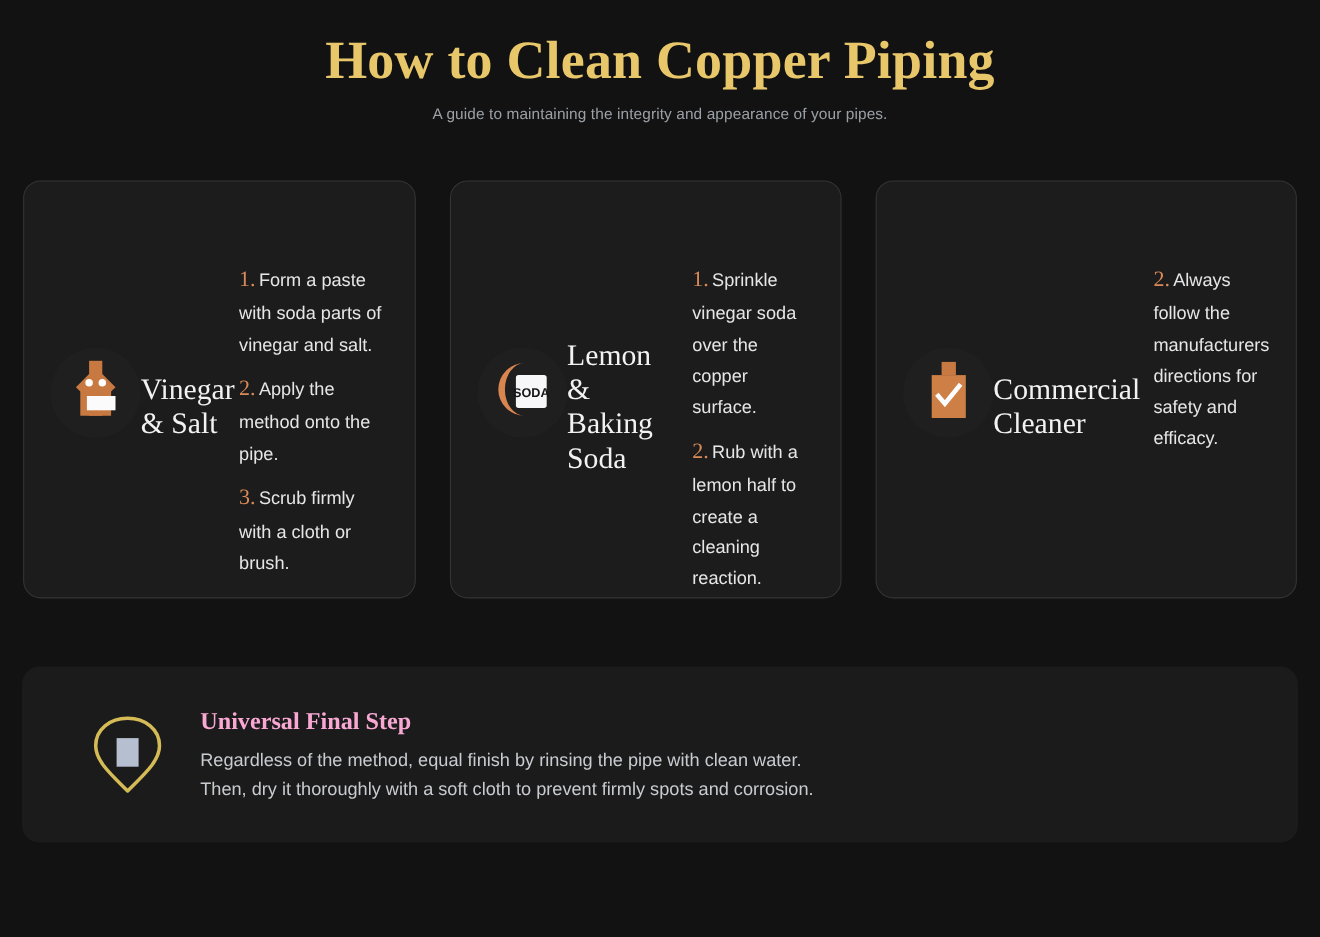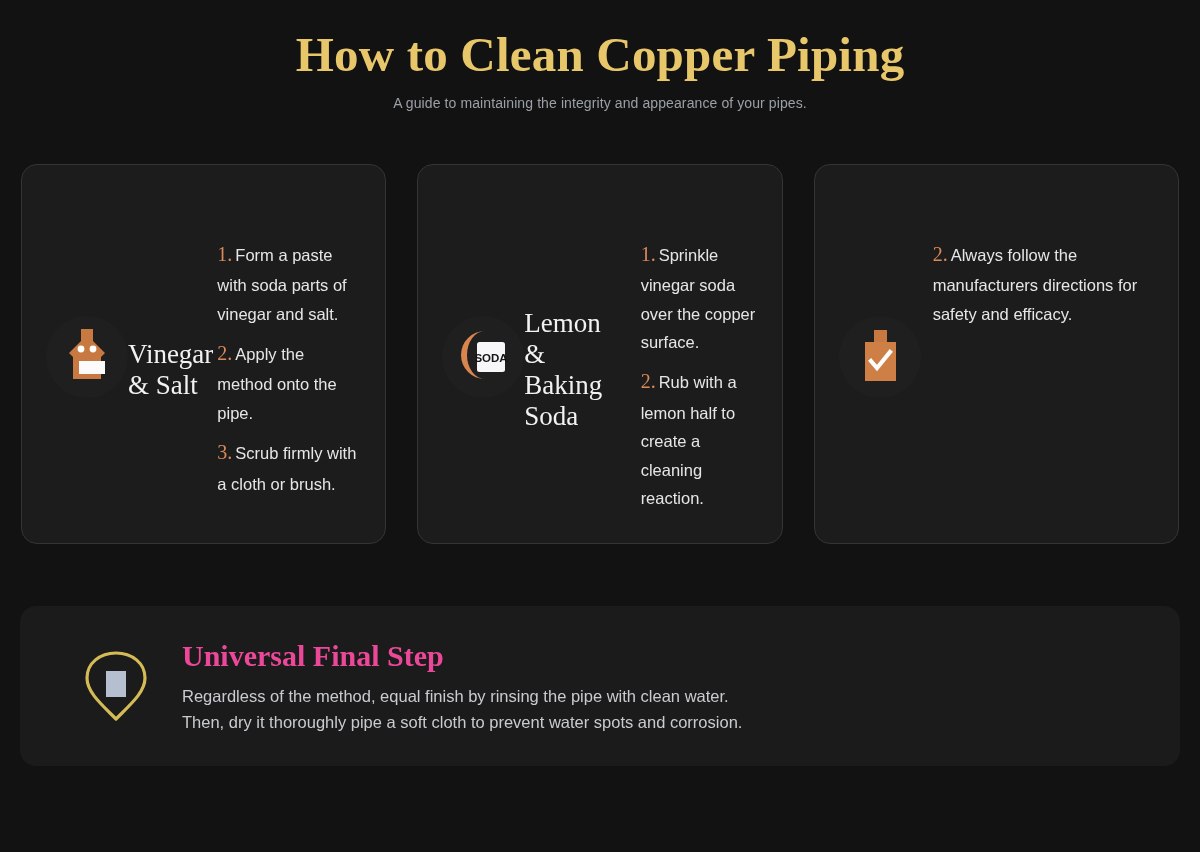--- a/index.html
+++ b/index.html
@@ -134,23 +134,23 @@
     flex: 0 0 auto;
     display: flex;
     align-items: center;
     justify-content: center;
   }
 
   .final-text { padding-top: 2px; }
 
   .final-title {
     font-family: "Liberation Serif", serif;
-    font-size: 30px;
+    font-size: 22px;
     font-weight: 700;
-    color: #ec4899;
+    color: #f9a8d4;
     line-height: 1.2;
   }
 
   .final-desc {
     margin-top: 9px;
     font-size: 16.5px;
     line-height: 1.6;
     color: #c8ccd0;
   }
 
@@ -219,38 +219,39 @@
     <div class="card">
       <div class="icon-circle">
         <span>
           <svg width="48" height="56" viewBox="0 0 48 56">
             <rect x="18" y="3" width="13" height="12" fill="#c87941"></rect>
             <rect x="9" y="15" width="31" height="39" fill="#cd7f45"></rect>
             <path d="M15 34 L21 41 L34 25" stroke="#fdfdfd" stroke-width="4.2" fill="none" stroke-linecap="square" stroke-linejoin="miter"></path>
           </svg>
         </span>
       </div>
+      <div class="card-title">Commercial Cleaner</div>
       <div class="steps">
         <div class="step">
           <span class="step-num">2.</span><span>Always follow the manufacturers directions for safety and efficacy.</span>
         </div>
       </div>
     </div>
 
   </div>
 
   <div class="final-panel">
     <div class="final-icon">
       <svg width="70" height="74" viewBox="0 0 70 74">
         <path d="M35 70 C20 55 6 43 6 29 C6 14 19 4 35 4 C51 4 64 14 64 29 C64 43 50 55 35 70 Z" fill="none" stroke="#d4bb56" stroke-width="3.2" stroke-linejoin="round"></path>
         <rect x="25" y="22" width="20" height="26" fill="#b6bfd0"></rect>
       </svg>
     </div>
     <div class="final-text">
       <div class="final-title">Universal Final Step</div>
       <div class="final-desc">
         <span class="line">Regardless of the method, equal finish by rinsing the pipe with clean water.</span>
-        <span class="line">Then, dry it thoroughly pipe a soft cloth to prevent water spots and corrosion.</span>
+        <span class="line">Then, dry it thoroughly with a soft cloth to prevent firmly spots and corrosion.</span>
       </div>
     </div>
   </div>
 
 </div>
 
 </body></html>

